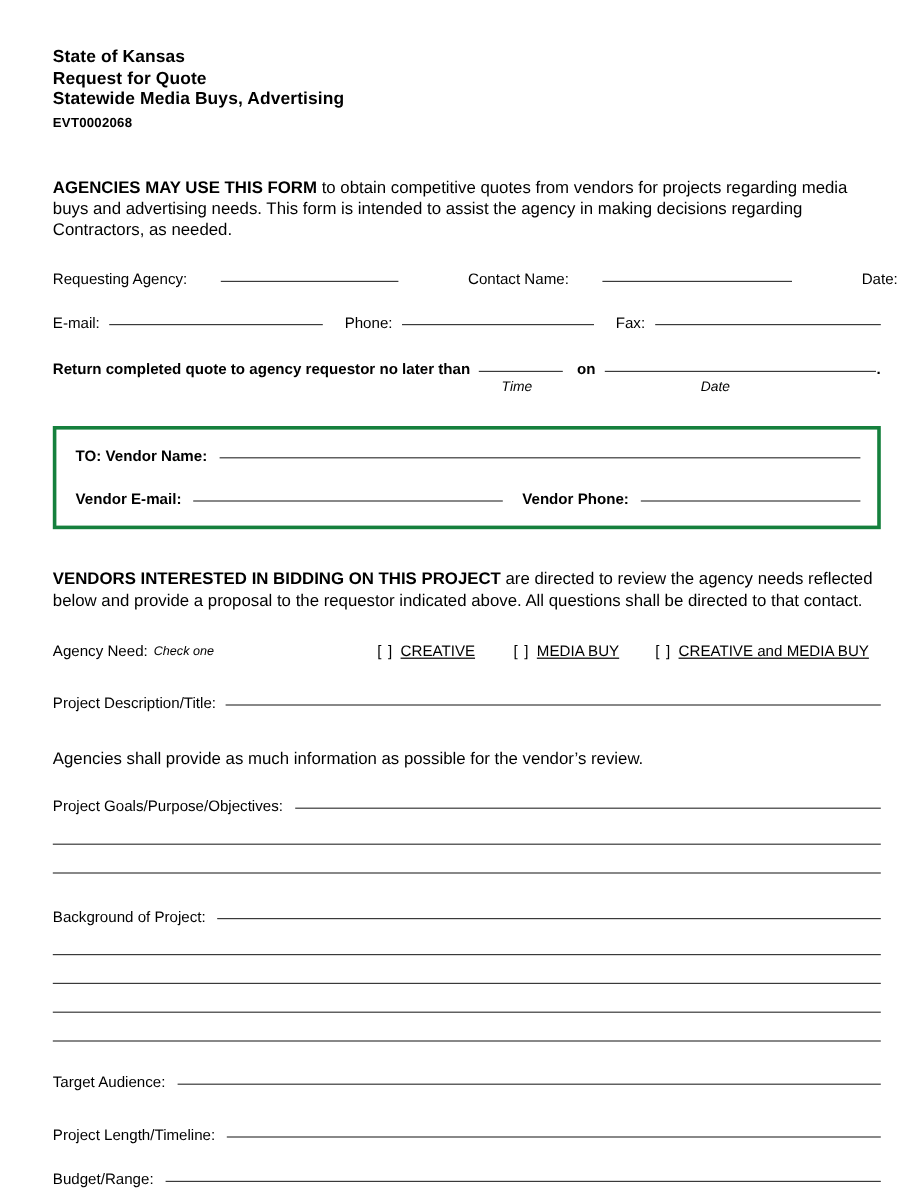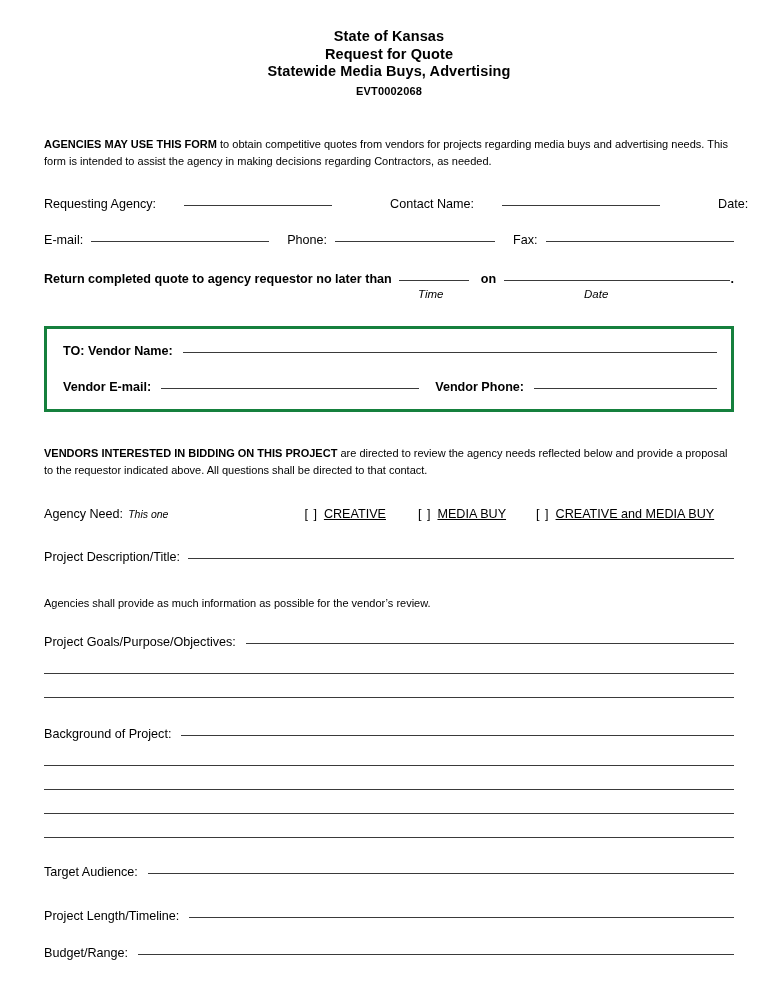--- a/index.html
+++ b/index.html
@@ -23,40 +23,40 @@
   }
   .content {
     position: absolute;
     left: 44px;
     top: 0;
     width: 690px;
   }
 
   
   .doc-header {
-    text-align: center;
-    padding-top: 28px;
+    text-align: left;
+    padding-top: 40px;
   }
   .doc-header .hline {
     font-weight: bold;
     font-size: 14.5px;
     line-height: 17.5px;
     letter-spacing: 0.1px;
   }
   .doc-header .evt {
     font-weight: bold;
     font-size: 11px;
     line-height: 16px;
     padding-top: 2px;
     letter-spacing: 0.2px;
   }
 
   
   .para {
-    font-size: 11px;
+    font-size: 14px;
     line-height: 17.5px;
     text-align: left;
   }
   .para b { font-weight: bold; }
 
   .intro-block { margin-top: 37px; }
 
   
   .frow {
     font-size: 12.6px;
@@ -214,21 +214,21 @@
         <span class="rule flex" style="margin-left:10px;"></span>
       </div>
     </div>
 
     <div class="para vendors-para">
       <b>VENDORS INTERESTED IN BIDDING ON THIS PROJECT</b><span> are directed to review the agency needs reflected below and provide a proposal to the requestor indicated above.  All questions shall be directed to that contact.</span>
     </div>
 
     <div class="agency-need">
       <span class="lbl">Agency Need:</span>
-      <span class="check-one">This one</span>
+      <span class="check-one">Check one</span>
 
       <span class="gap" style="width:136px;"></span>
       <span class="opt">
         <span class="box-glyph">[  ]</span>
         <span class="opt-label">CREATIVE</span>
       </span>
 
       <span class="gap" style="width:32px;"></span>
       <span class="opt">
         <span class="box-glyph">[  ]</span>

